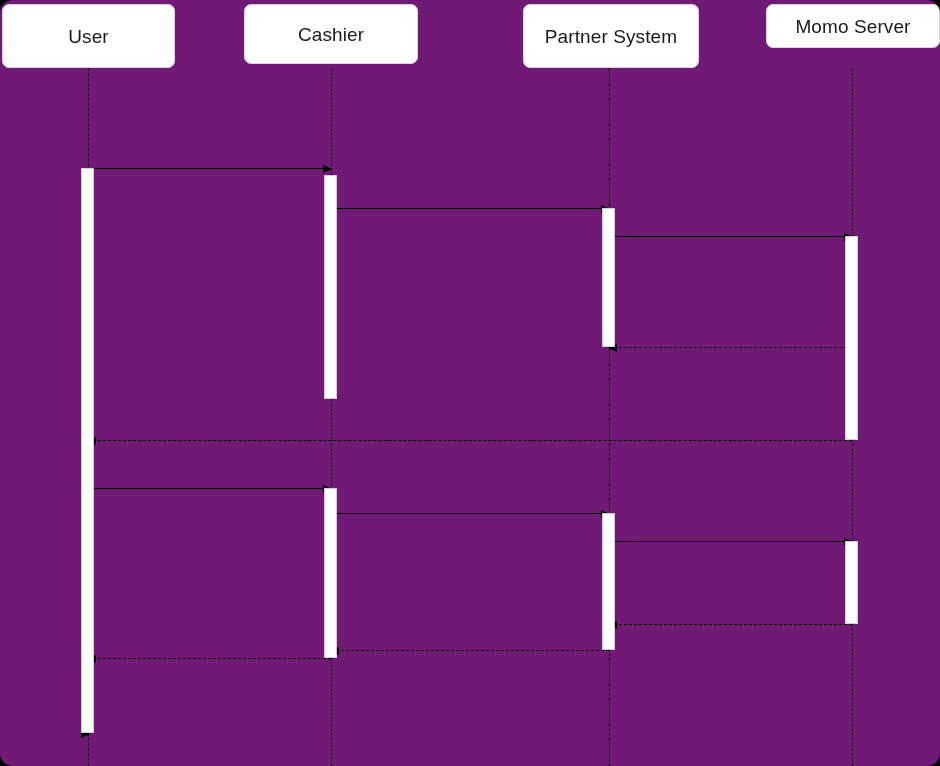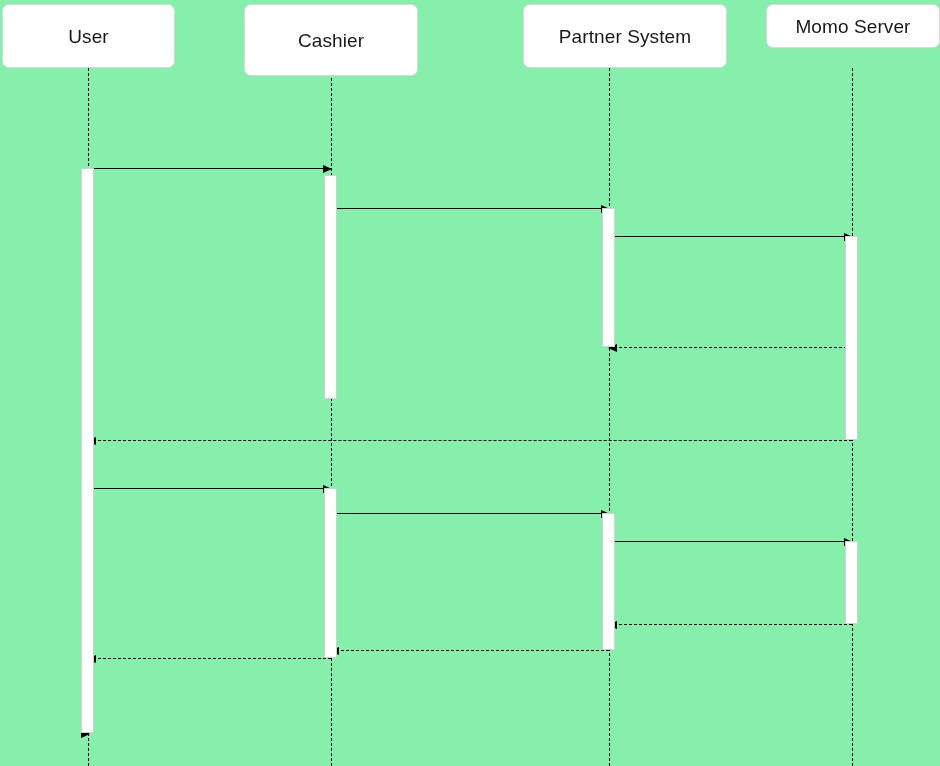--- a/index.html
+++ b/index.html
@@ -8,22 +8,23 @@
     padding: 0;
     background: #000000;
   }
   body {
     font-family: "Liberation Sans", sans-serif;
   }
   #diagram-root {
     position: relative;
     width: 940px;
     height: 766px;
-    background: #86efac;
+    background: #701a75;
     overflow: hidden;
+    border-radius: 13px;
   }
 
   
   .participant-box {
     position: absolute;
     box-sizing: border-box;
     background: #ffffff;
     border: 1px solid #d8d8d8;
     border-radius: 7px;
     display: flex;
@@ -139,24 +140,24 @@
       <div class="activation-bar" style="left: 602px; top: 208px; width: 13px; height: 139px; background: rgb(255, 255, 255);"></div>
       <div class="activation-bar" style="left: 602px; top: 513px; width: 13px; height: 137px; background: rgb(255, 255, 255);"></div>
       <div class="activation-bar" style="left: 845px; top: 236px; width: 13px; height: 204px; background: rgb(255, 255, 255);"></div>
       <div class="activation-bar" style="left: 845px; top: 541px; width: 13px; height: 83px; background: rgb(255, 255, 255);"></div>
     </div>
 
   <div id="participants-layer">
       <div class="participant-box" style="left: 2px; top: 4px; width: 173px; height: 64px; background: rgb(255, 255, 255); color: rgb(26, 26, 26);">
         <span class="participant-label">User</span>
       </div>
-      <div class="participant-box" style="left: 244px; top: 4px; width: 174px; height: 72px; background: rgb(255, 255, 255); color: rgb(26, 26, 26);">
+      <div class="participant-box" style="left: 244px; top: 4px; width: 174px; height: 60px; background: rgb(255, 255, 255); color: rgb(26, 26, 26);">
         <span class="participant-label">Cashier</span>
       </div>
-      <div class="participant-box" style="left: 523px; top: 4px; width: 204px; height: 64px; background: rgb(255, 255, 255); color: rgb(26, 26, 26);">
+      <div class="participant-box" style="left: 523px; top: 4px; width: 176px; height: 64px; background: rgb(255, 255, 255); color: rgb(26, 26, 26);">
         <span class="participant-label">Partner System</span>
       </div>
       <div class="participant-box" style="left: 766px; top: 4px; width: 174px; height: 44px; background: rgb(255, 255, 255); color: rgb(26, 26, 26);">
         <span class="participant-label">Momo Server</span>
       </div>
     </div>
 
 </div>
 
 </body></html>

